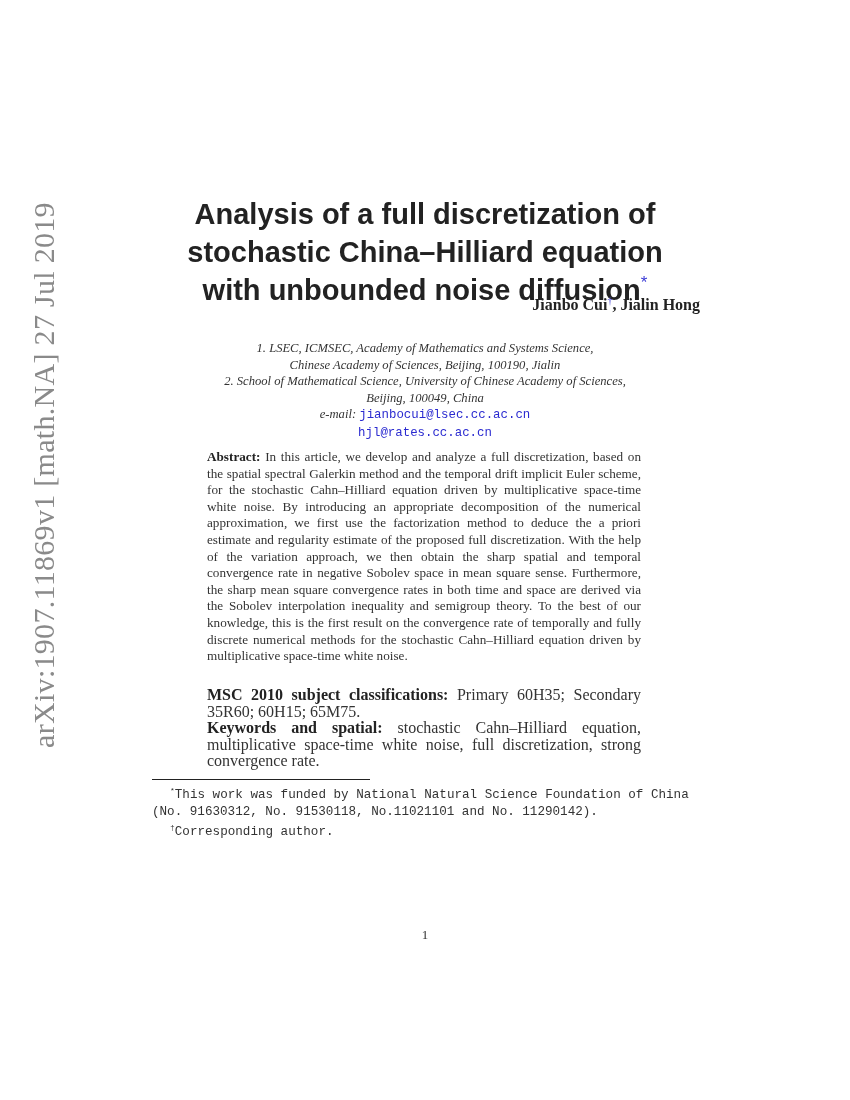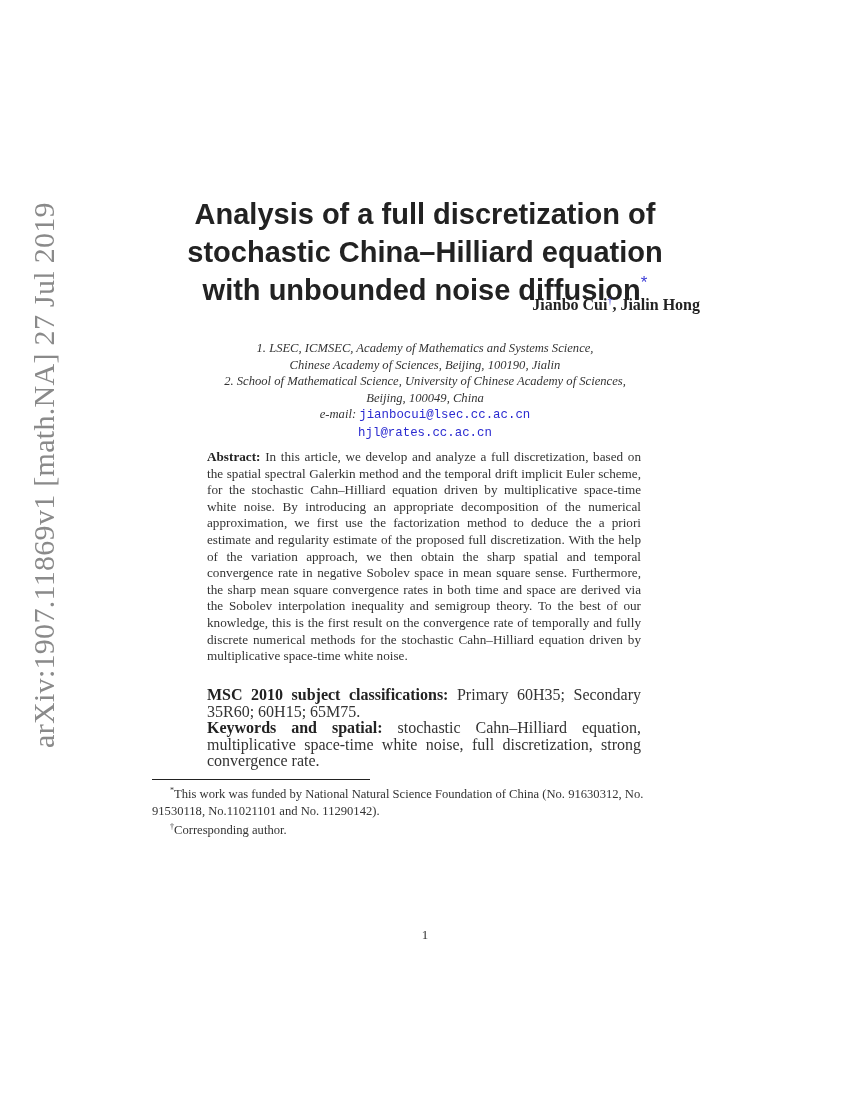--- a/index.html
+++ b/index.html
@@ -19,21 +19,21 @@
       font-family: "Liberation Serif", serif; font-style: italic; font-size: 12.6px; line-height: 16.6px; color: #333; }
     .affil .mono { font-family: "Liberation Mono", monospace; font-style: normal; color: #2a2ad0; font-size: 12.4px; }
     .abstract { position: absolute; left: 207px; width: 434px; top: 449px;
       font-family: "Liberation Serif", serif; font-size: 13.2px; line-height: 16.6px; color: #333; text-align: justify; }
     .abstract b { color: #222; }
     .msc { position: absolute; left: 207px; width: 434px; top: 687px;
       font-family: "Liberation Serif", serif; font-size: 16px; line-height: 16.6px; color: #333; text-align: justify; }
     .msc b { color: #222; }
     .fn-rule { position: absolute; left: 152px; top: 779px; width: 218px; height: 1px; background: #222; }
     .footnotes { position: absolute; left: 152px; width: 546px; top: 783px;
-      font-family: Liberation Serif, serif; font-size: 12.6px; line-height: 16.4px; color: #333; }
+      font-family: Liberation Mono, monospace; font-size: 12.6px; line-height: 16.4px; color: #333; }
     .footnotes p { margin: 0; text-indent: 18px; }
     .footnotes sup { font-size: 8px; }
     .page-num { position: absolute; left: 400px; width: 50px; top: 927px; text-align: center;
       font-family: "Liberation Serif", serif; font-size: 13px; color: #333; }
   </style>
 </head>
 <body>
 
 <div class="arxiv-stamp">
   <span>arXiv:1907.11869v1  [math.NA]  27 Jul 2019</span>

